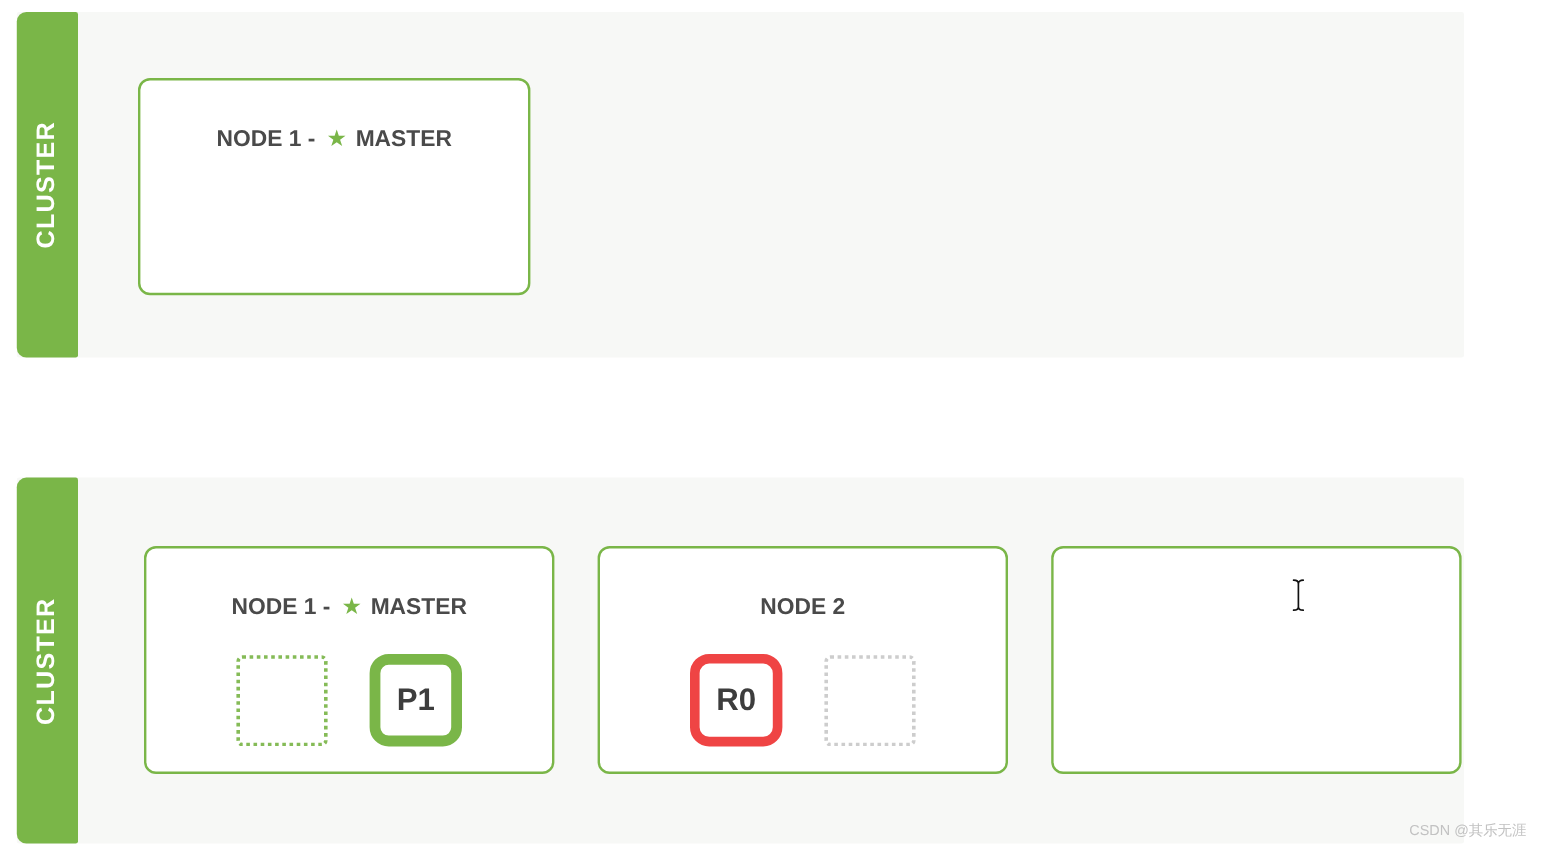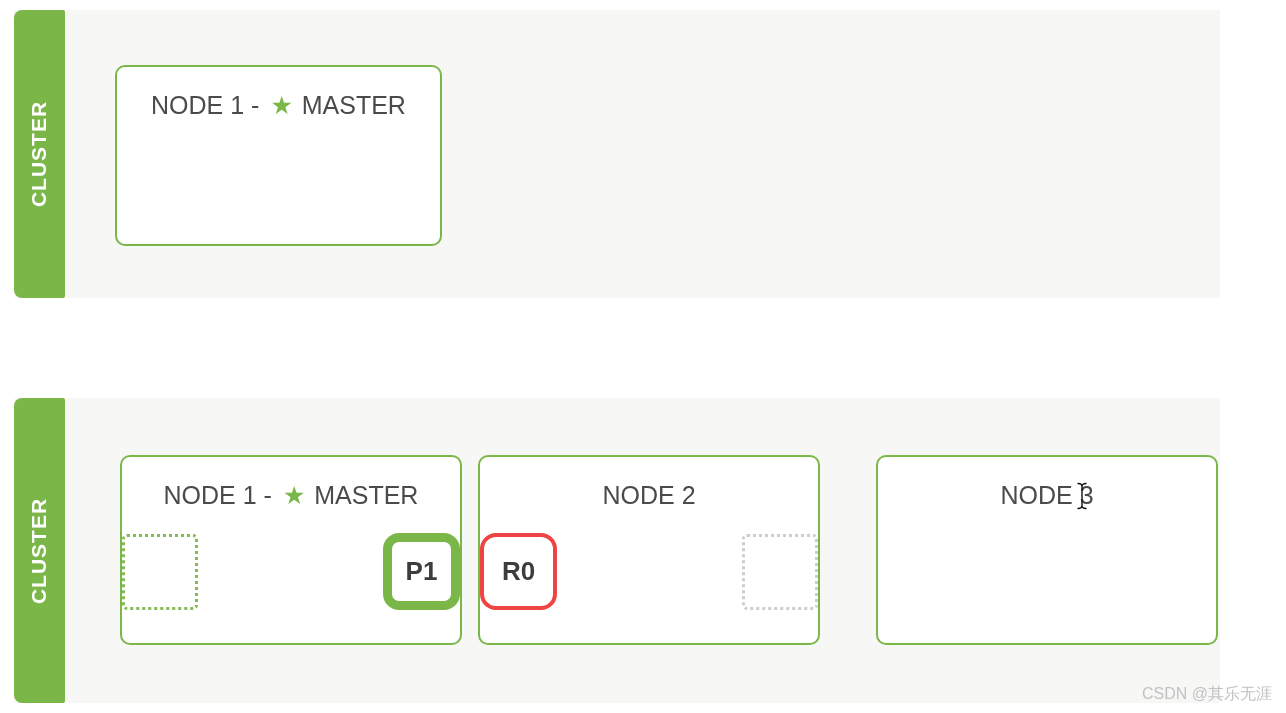--- a/index.html
+++ b/index.html
@@ -55,60 +55,60 @@
     background: #ffffff;
     border: 2.5px solid #7ab648;
     border-radius: 10px;
   }
   .node-box.single {
     left: 101px; top: 55px;
     width: 327px; height: 181px;
   }
   .node-box.n { top: 57px; width: 342px; height: 190px; }
   .node-box.n1 { left: 106px; }
-  .node-box.n2 { left: 464px; }
+  .node-box.n2 { left: 484px; }
   .node-box.n3 { left: 862px; }
 
   .node-title {
-    margin-top: 24px;
+    margin-top: 36px;
     text-align: center;
-    font-size: 25px;
+    font-size: 19px;
     line-height: 28px;
-    font-weight: 400;
+    font-weight: 700;
     color: #4a4a4a;
     white-space: nowrap;
   }
   .node-title .star {
     color: #7ab648;
     margin: 0 2px 0 4px;
   }
 
   
   .shard-row {
     margin-top: 24px;
     display: flex;
-    justify-content: space-between;
+    justify-content: center;
     align-items: center;
     gap: 35px;
   }
   .shard {
     box-sizing: border-box;
     width: 77px;
     height: 77px;
     background: #ffffff;
     border-radius: 16px;
     display: flex;
     align-items: center;
     justify-content: center;
     font-size: 26px;
     font-weight: 700;
     color: #3d3d3d;
   }
   .shard.primary { border: 9px solid #7ab648; }
-  .shard.replica { border: 4px solid #ef4444; }
+  .shard.replica { border: 8px solid #ef4444; }
   .shard.empty {
     width: 76px;
     height: 76px;
     border-radius: 5px;
     background: transparent;
   }
   .shard.empty.green { border: 3px dotted #85bb57; }
   .shard.empty.gray  { border: 3px dotted #cdcdcd; }
 
   
@@ -120,21 +120,21 @@
     height: 28px;
     z-index: 5;
     pointer-events: none;
   }
 
   
   .watermark {
     position: absolute;
     right: 14px;
     top: 684px;
-    font-size: 16px;
+    font-size: 12px;
     color: #c2c2c2;
     z-index: 6;
     white-space: nowrap;
   }
 </style>
 </head>
 <body>
 
 <div class="stage">
 
@@ -170,21 +170,20 @@
 
     <div class="node-box n n2">
       <div class="node-title">NODE 2</div>
       <div class="shard-row">
         <div class="shard replica">R0</div>
         <div class="shard empty gray"></div>
       </div>
     </div>
 
     <div class="node-box n n3">
-      <div class="node-title">NODE 3</div>
     </div>
   </div>
 
   <div class="text-cursor">
     <svg width="14" height="28" viewBox="0 0 14 28" xmlns="http://www.w3.org/2000/svg">
       <path d="M3 1.5 C5.5 1.5 7 2.6 7 4.4 C7 2.6 8.5 1.5 11 1.5
                M7 4.4 L7 23.6
                M3 26.5 C5.5 26.5 7 25.4 7 23.6 C7 25.4 8.5 26.5 11 26.5" stroke="#111111" stroke-width="1.4" fill="none" stroke-linecap="round"></path>
     </svg>
   </div>

